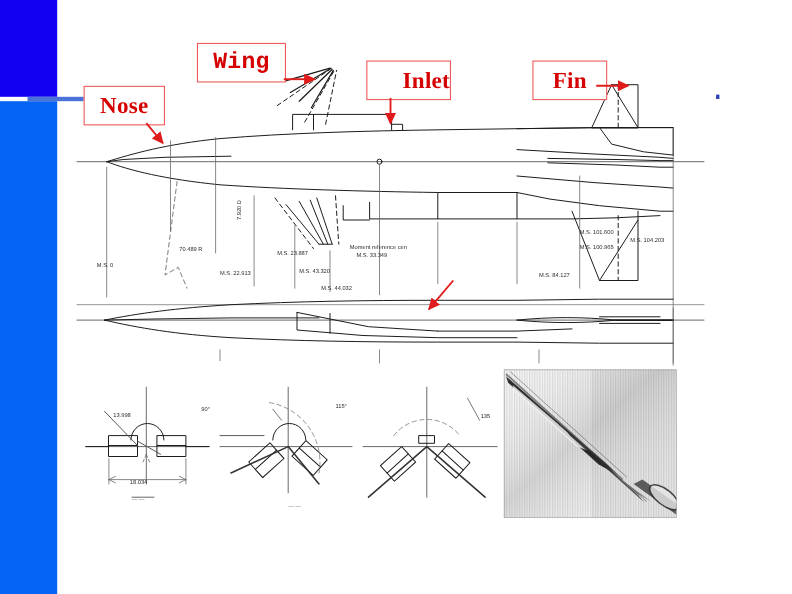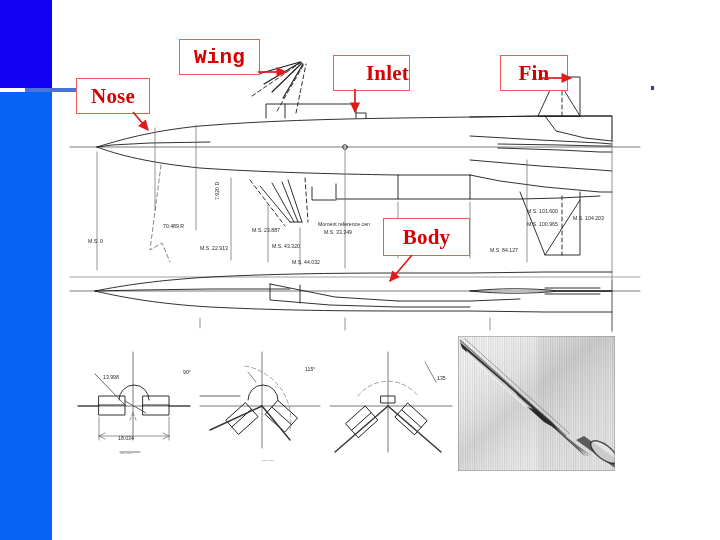--- a/index.html
+++ b/index.html
@@ -13,21 +13,21 @@
   .blue-dot{position:absolute;left:651px;top:86px;width:3px;height:4px;background:#2b3fb5;}
 
   
   .callout{position:absolute;border:1.6px solid #f05a5a;background:#ffffff;
            color:#d60000;font-family:"Liberation Serif",serif;font-weight:bold;
            display:flex;align-items:center;justify-content:center;
            letter-spacing:.2px;line-height:1;}
   .callout.nose {left:76px; top:78px;  width:72px; height:34px; font-size:21px;}
   .callout.wing {left:179px;top:39px;  width:79px; height:34px; font-size:21px;font-family:Liberation Mono, monospace;}
   .callout.inlet{left:333px;top:55px;  width:75px; height:34px; font-size:21px;justify-content:flex-end;}
-  .callout.fin  {left:500px;top:55px;  width:66px; height:34px; font-size:21px;}
+  .callout.fin  {left:484px;top:55px;  width:66px; height:34px; font-size:21px;}
   .callout.body {left:383px;top:218px; width:85px; height:36px; font-size:21px;}
 
   
   .lyr{position:absolute;left:0;top:0;width:720px;height:540px;}
   .lyr.draw{pointer-events:none;}
 
   
   #photo{position:absolute;left:458px;top:336px;width:157px;height:135px;}
 </style>
 </head>
@@ -280,23 +280,20 @@
     </div>
   <div class="callout wing">
       <span>Wing</span>
     </div>
   <div class="callout inlet">
       <span>Inlet</span>
     </div>
   <div class="callout fin">
       <span>Fin</span>
     </div>
-  <div class="callout body">
-      <span>Body</span>
-    </div>
 
   <svg class="lyr draw" viewBox="0 0 720 540">
     <defs>
       <marker id="ah" markerWidth="7" markerHeight="7" refX="5.6" refY="3" orient="auto">
         <path d="M0,0 L6.4,3 L0,6 Z" fill="#e01b1b"></path>
       </marker>
     </defs>
     <g stroke="#e01b1b" stroke-width="1.7" fill="none" marker-end="url(#ah)">
 
       <path d="M133,112 L148,130"></path>

